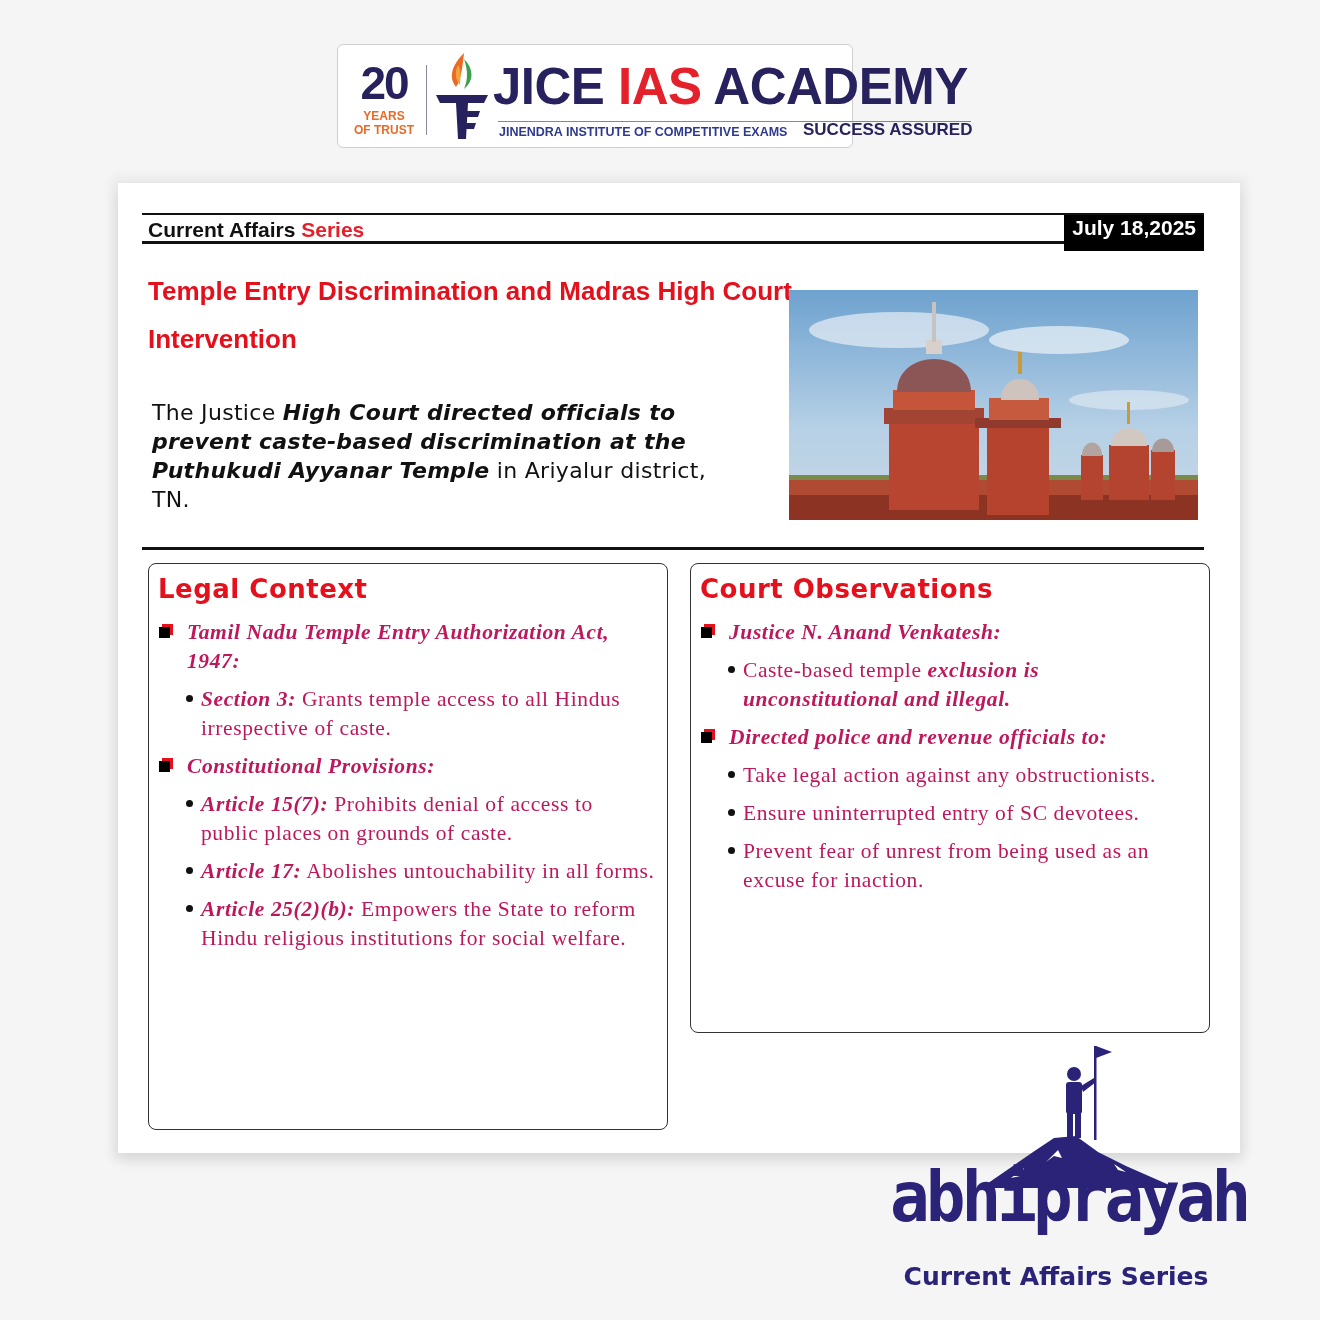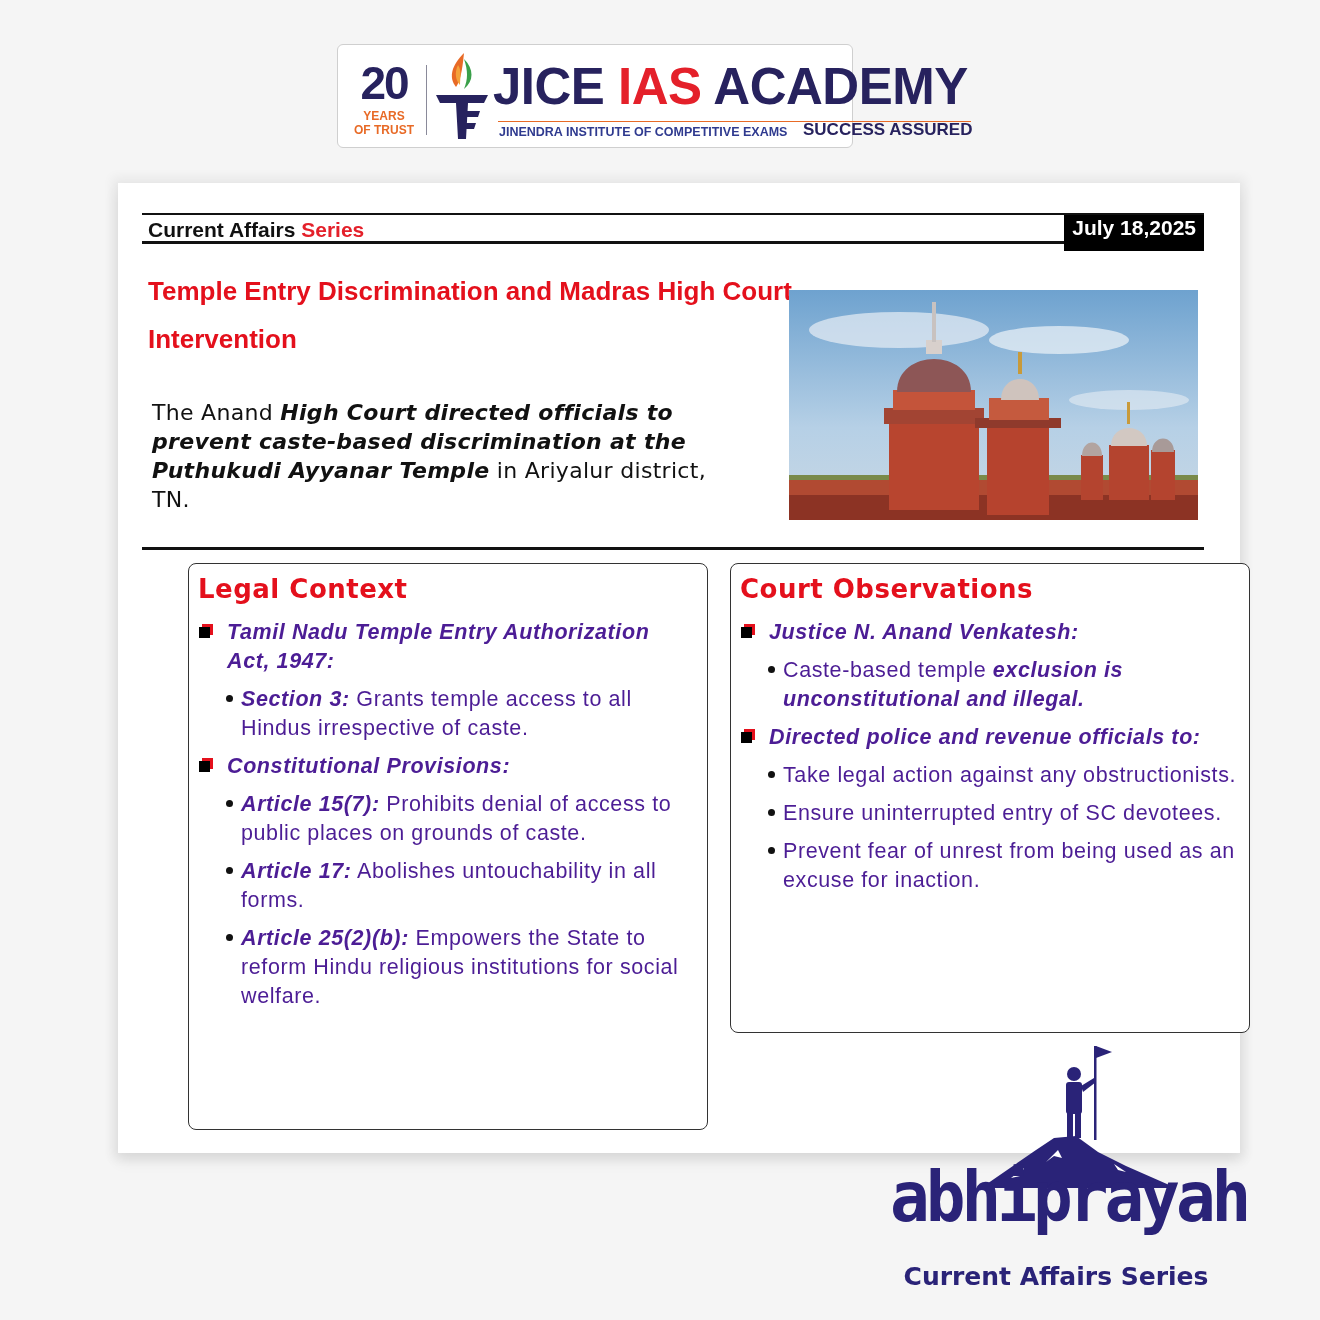--- a/index.html
+++ b/index.html
@@ -80,31 +80,31 @@
     position: absolute; left: 671px; top: 107px; width: 409px; height: 230px;
     overflow: hidden; background: linear-gradient(#6ea2cf, #b6d0e6 60%, #c9d8e4);
   }
 
   .section-rule {
     position: absolute; left: 24px; top: 364px; width: 1062px; height: 3px; background: #111;
   }
 
   
   .info-box {
-    position: absolute; border: 1.5px solid #333; border-radius: 8px; background: #fff; margin-left: 40px;
+    position: absolute; border: 1.5px solid #333; border-radius: 8px; background: #fff;
   }
   .box-left { left: 30px; top: 380px; width: 520px; height: 567px; }
   .box-right { left: 572px; top: 380px; width: 520px; height: 470px; }
   .box-title {
     position: absolute; left: 9px; top: 10px; font-family: "DejaVu Sans", sans-serif;
     font-weight: 700; font-size: 26px; color: #e4101c; letter-spacing: 0.5px;
   }
   .box-body {
     position: absolute; left: 8px; top: 54px; right: 12px;
-    font-family: Liberation Sans, sans-serif; font-size: 21.5px; line-height: 29px; color: #4c1d95;
+    font-family: Liberation Serif, serif; font-size: 21.5px; line-height: 29px; color: #be185d;
     letter-spacing: 0.6px;
   }
   .lvl1 { position: relative; padding-left: 30px; font-weight: 700; font-style: italic; margin-bottom: 9px; }
   .sq-bullet { position: absolute; left: 2px; top: 7px; width: 14px; height: 14px; }
   .sq-bullet::before {
     content: ""; position: absolute; left: 3px; top: -1px; width: 11px; height: 11px; background: #e4101c;
   }
   .sq-bullet::after {
     content: ""; position: absolute; left: 0; top: 2px; width: 11px; height: 11px; background: #000;
   }
@@ -156,21 +156,21 @@
   <div class="series-bar">
     <div class="series-label">
       <span>Current Affairs </span><span class="red">Series</span>
     </div>
     <div class="date-badge">July 18,2025</div>
   </div>
 
   <h1 class="headline">Temple Entry Discrimination and Madras High Court Intervention</h1>
 
   <p class="summary">
-    <span>The Anand </span><b>High Court directed officials to prevent caste-based discrimination at the Puthukudi Ayyanar Temple</b><span> in Ariyalur district, TN.</span>
+    <span>The Justice </span><b>High Court directed officials to prevent caste-based discrimination at the Puthukudi Ayyanar Temple</b><span> in Ariyalur district, TN.</span>
   </p>
 
   <div class="court-image">
     <svg width="409" height="230" viewBox="0 0 409 230">
       <ellipse cx="110" cy="40" rx="90" ry="18" fill="#e8eef5" opacity="0.7"></ellipse>
       <ellipse cx="270" cy="50" rx="70" ry="14" fill="#eef3f8" opacity="0.7"></ellipse>
       <ellipse cx="340" cy="110" rx="60" ry="10" fill="#e6edf4" opacity="0.6"></ellipse>
       <rect x="0" y="185" width="409" height="45" fill="#7a8a4a"></rect>
       <rect x="0" y="190" width="409" height="40" fill="#b14a32"></rect>
       <rect x="0" y="205" width="409" height="25" fill="#8c3324"></rect>

